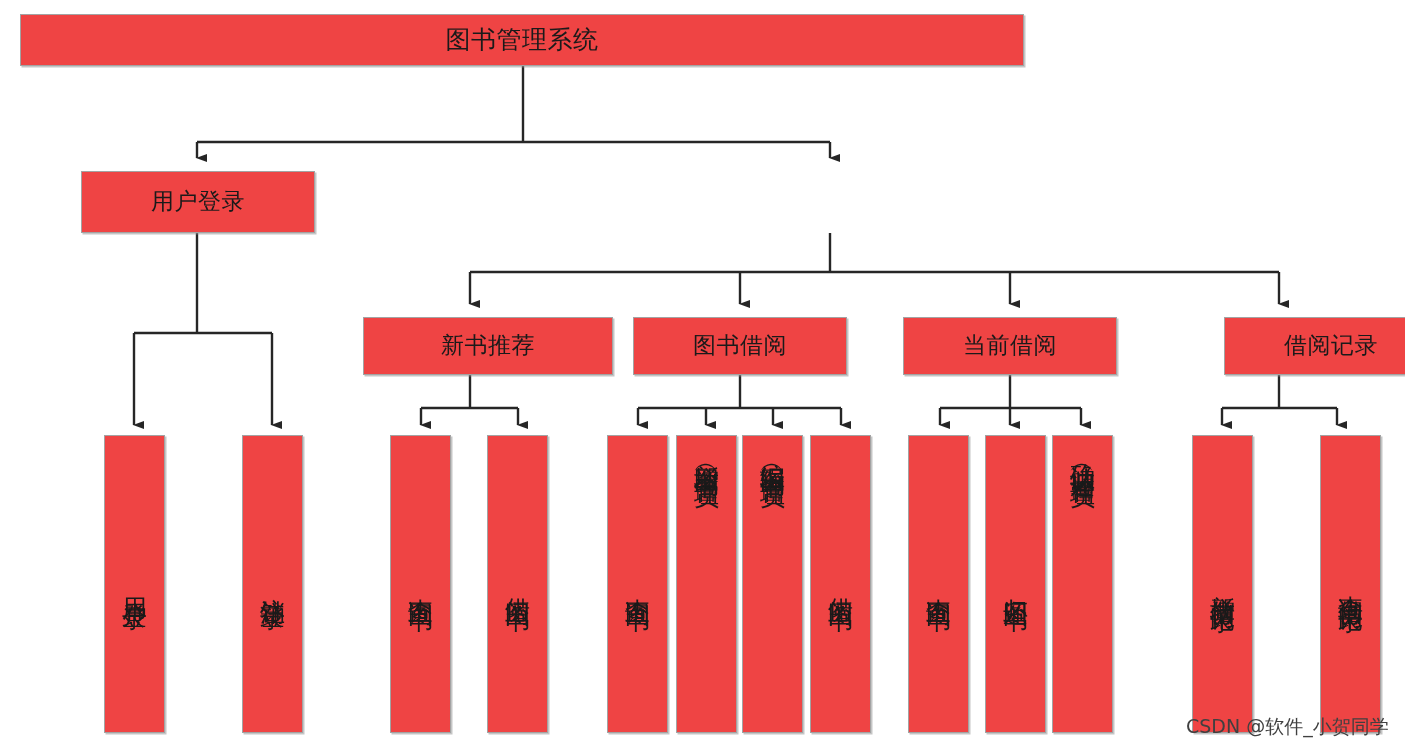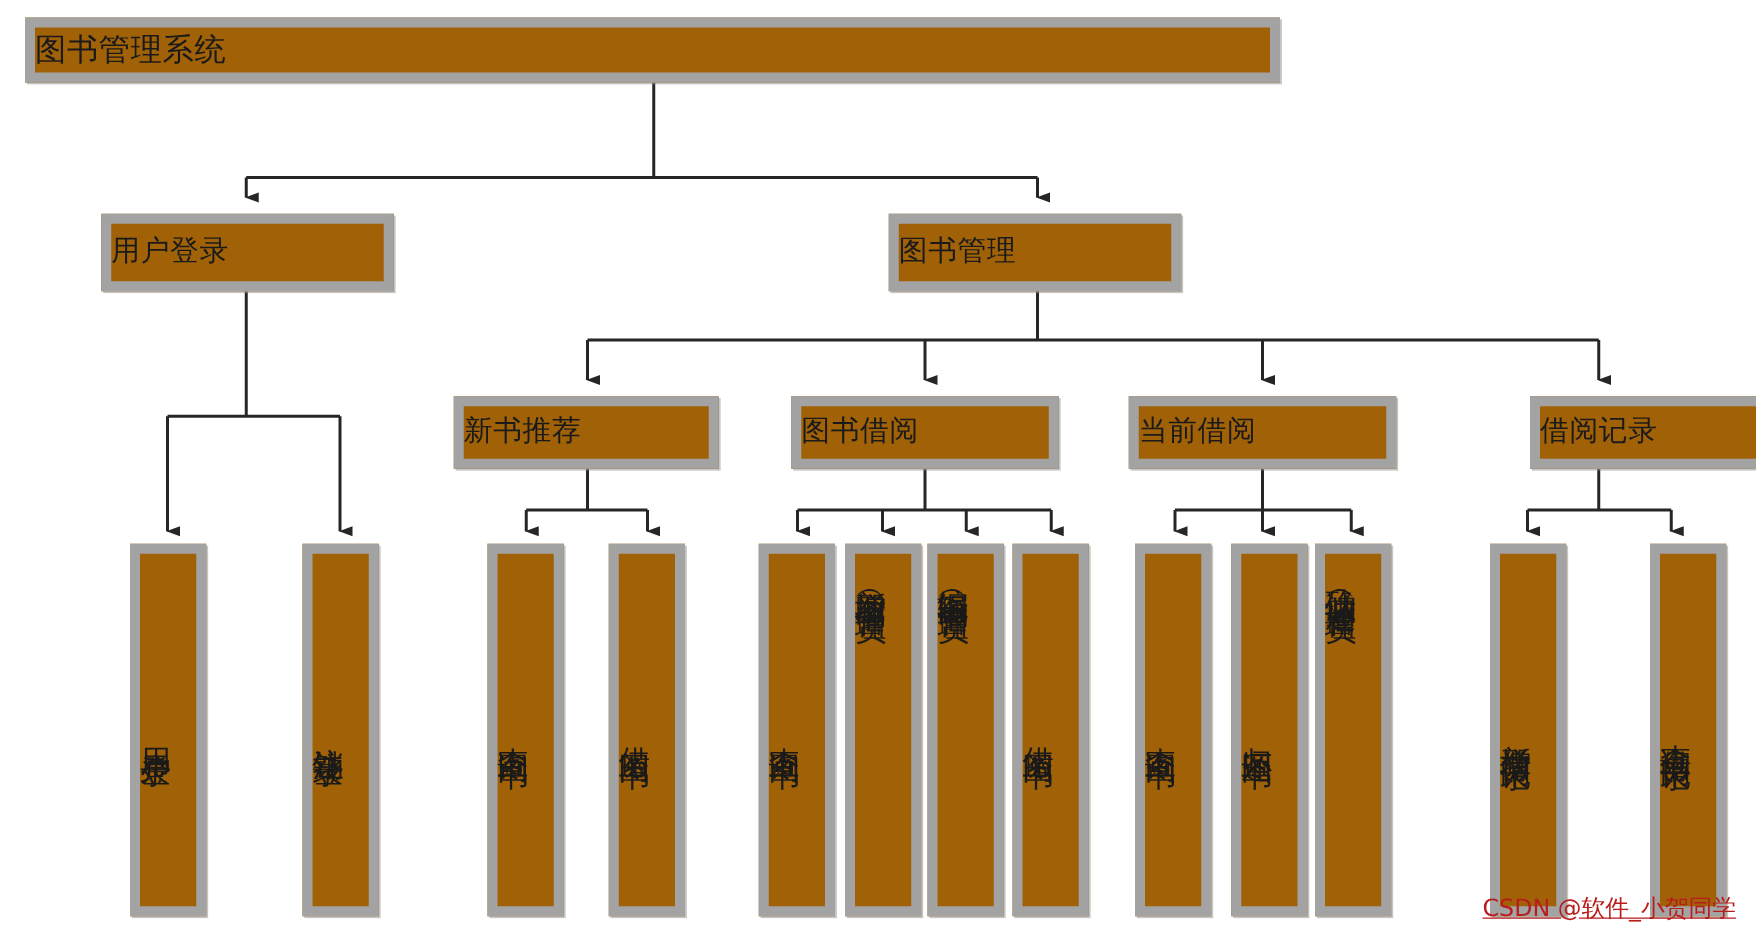--- a/index.html
+++ b/index.html
@@ -21,24 +21,25 @@
   #diagram-svg {
     position: absolute;
     top: 0;
     left: 0;
     width: 1405px;
     height: 747px;
   }
   .node-box {
     position: absolute;
     box-sizing: border-box;
-    border: 8px solid #a3a3a3;
-    background: #a16207;
+    border: 1px solid #a3a3a3;
+    background: #ef4444;
     display: flex;
     align-items: center;
+    justify-content: center;
     box-shadow: 1.5px 1.5px 0 0 rgba(150,150,150,0.55);
   }
   .node-label {
     color: #1a1a1a;
     line-height: 1.18;
     text-align: center;
     letter-spacing: 0.5px;
     white-space: nowrap;
   }
   .level-1 .node-label { font-size: 25px; }
@@ -57,25 +58,24 @@
   }
   .leaf.leaf-centered {
     align-items: center;
     padding-top: 0;
   }
   #watermark {
     position: absolute;
     left: 1186px;
     top: 714px;
     font-size: 19px;
-    color: #b91c1c;
+    color: #404040;
     white-space: nowrap;
     pointer-events: none;
     font-family: "DejaVu Sans", "Liberation Sans", sans-serif;
-    text-decoration: underline;
   }
 </style>
 </head>
 <body>
 
 <div id="diagram-root">
 
   <svg id="diagram-svg" viewBox="0 0 1405 747" xmlns="http://www.w3.org/2000/svg">
     <defs>
       <marker id="arrowhead" markerWidth="9" markerHeight="11" refX="4.5" refY="10" orient="auto" markerUnits="userSpaceOnUse">
@@ -139,25 +139,22 @@
   </svg>
 
   <div class="node-box level-1" style="left:20px; top:14px; width:1004px; height:52px;">
     <span class="node-label">图书管理系统</span>
   </div>
 
   <div class="node-box level-2" style="left:81px; top:171px; width:234px; height:62px;">
     <span class="node-label">用户登录</span>
   </div>
 
-  <div class="node-box level-2" style="left:711px; top:171px; width:234px; height:62px;">
-    <span class="node-label">图书管理</span>
-  </div>
-
-  <div class="node-box level-3" style="left:363px; top:317px; width:212px; height:58px;">
+
+  <div class="node-box level-3" style="left:363px; top:317px; width:250px; height:58px;">
     <span class="node-label">新书推荐</span>
   </div>
 
   <div class="node-box level-3" style="left:903px; top:317px; width:214px; height:58px;">
     <span class="node-label">当前借阅</span>
   </div>
 
   <div class="node-box level-3" style="left:633px; top:317px; width:214px; height:58px;">
     <span class="node-label">图书借阅</span>
   </div>

